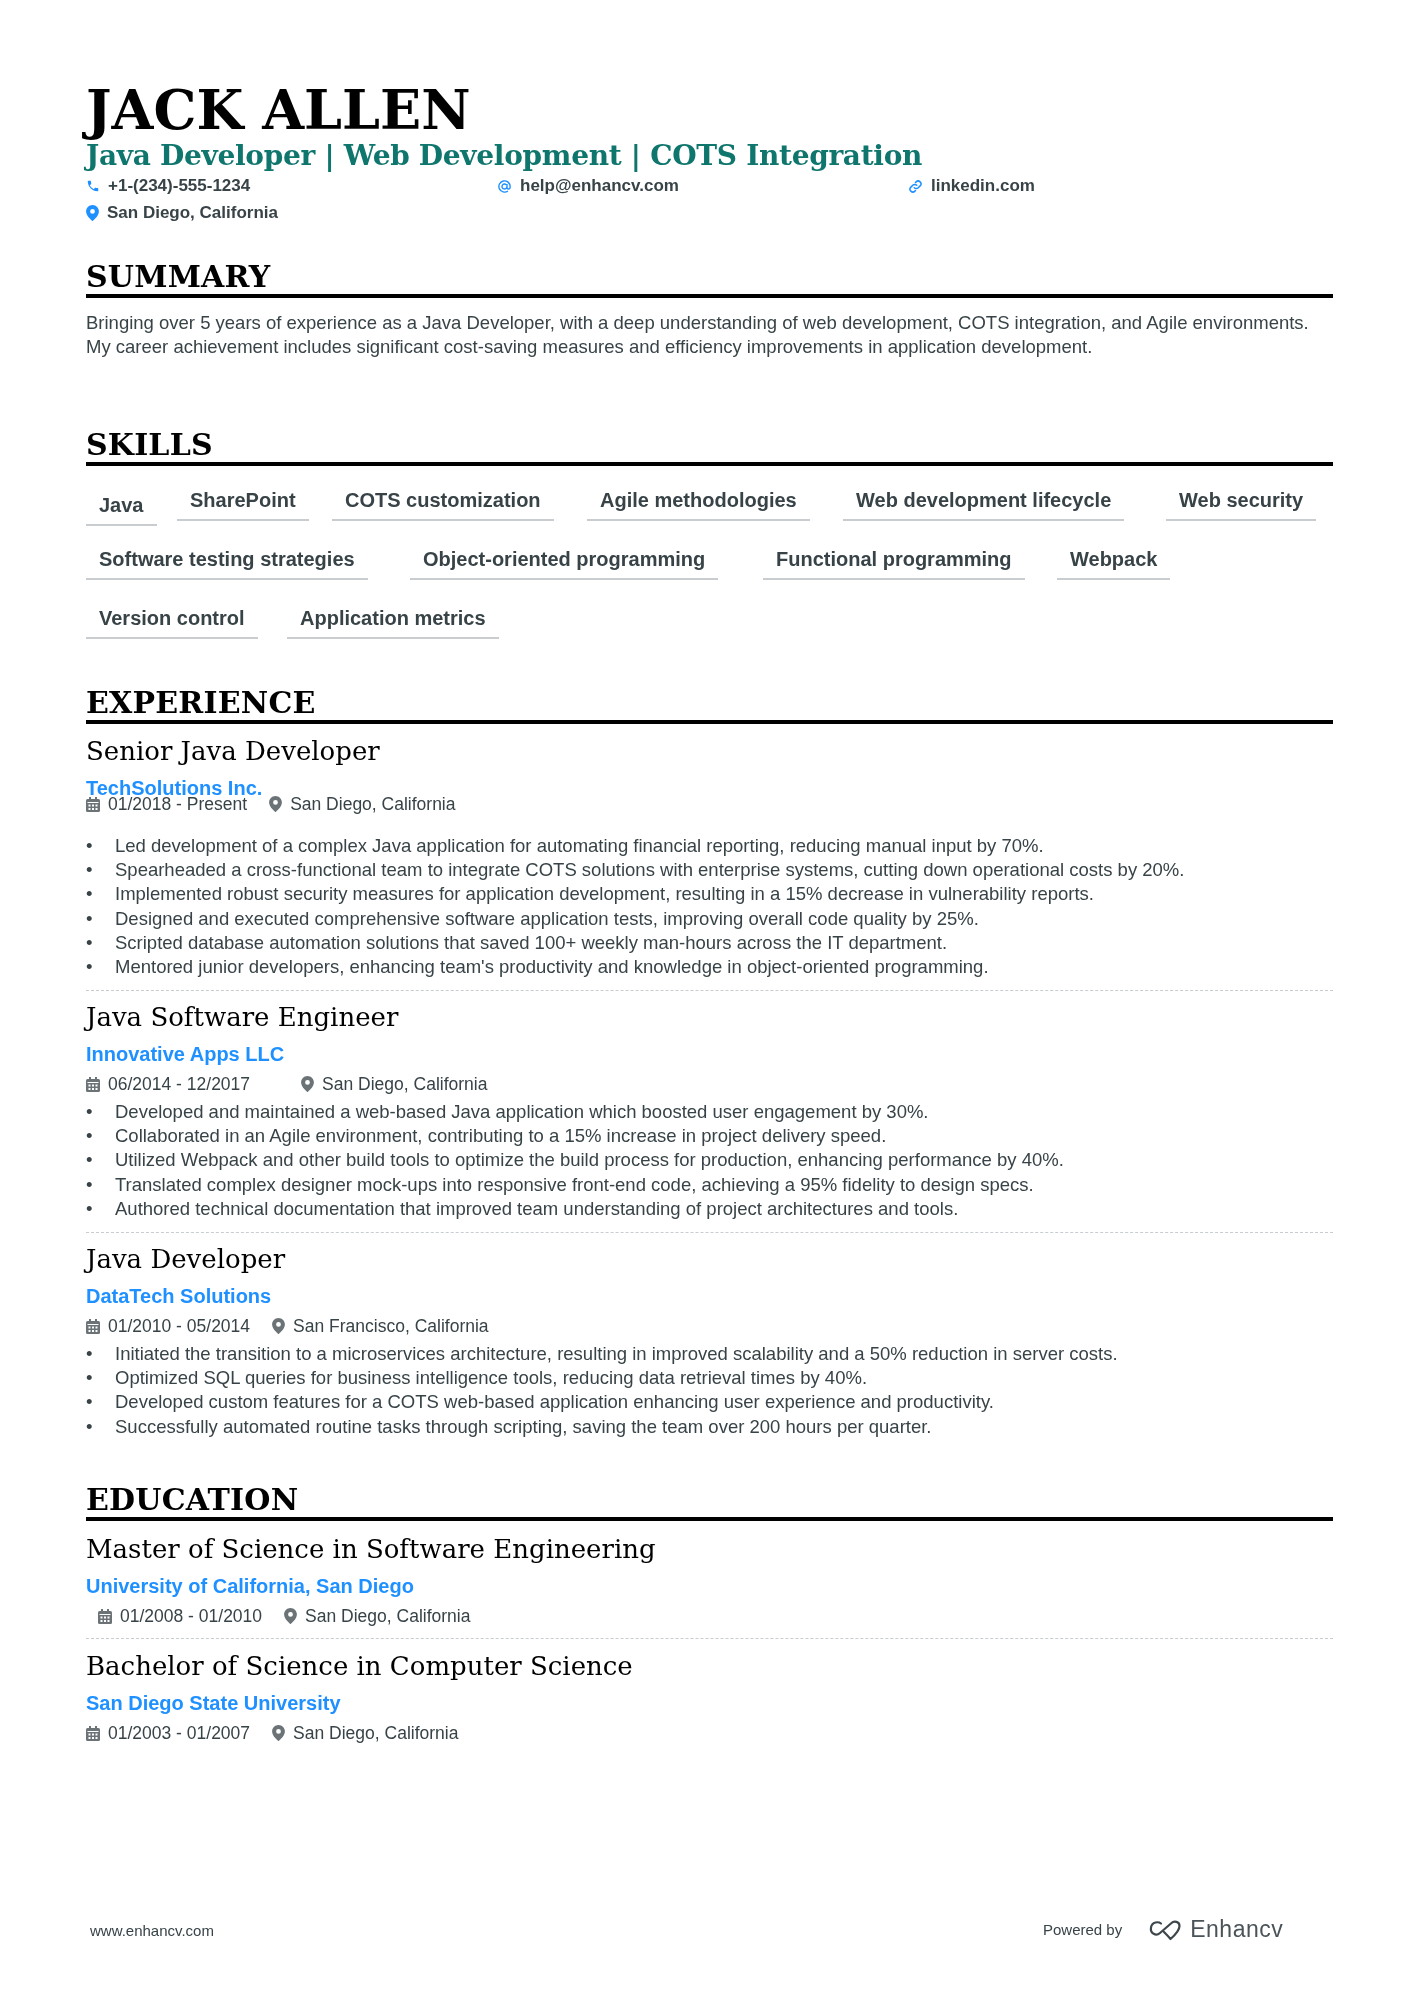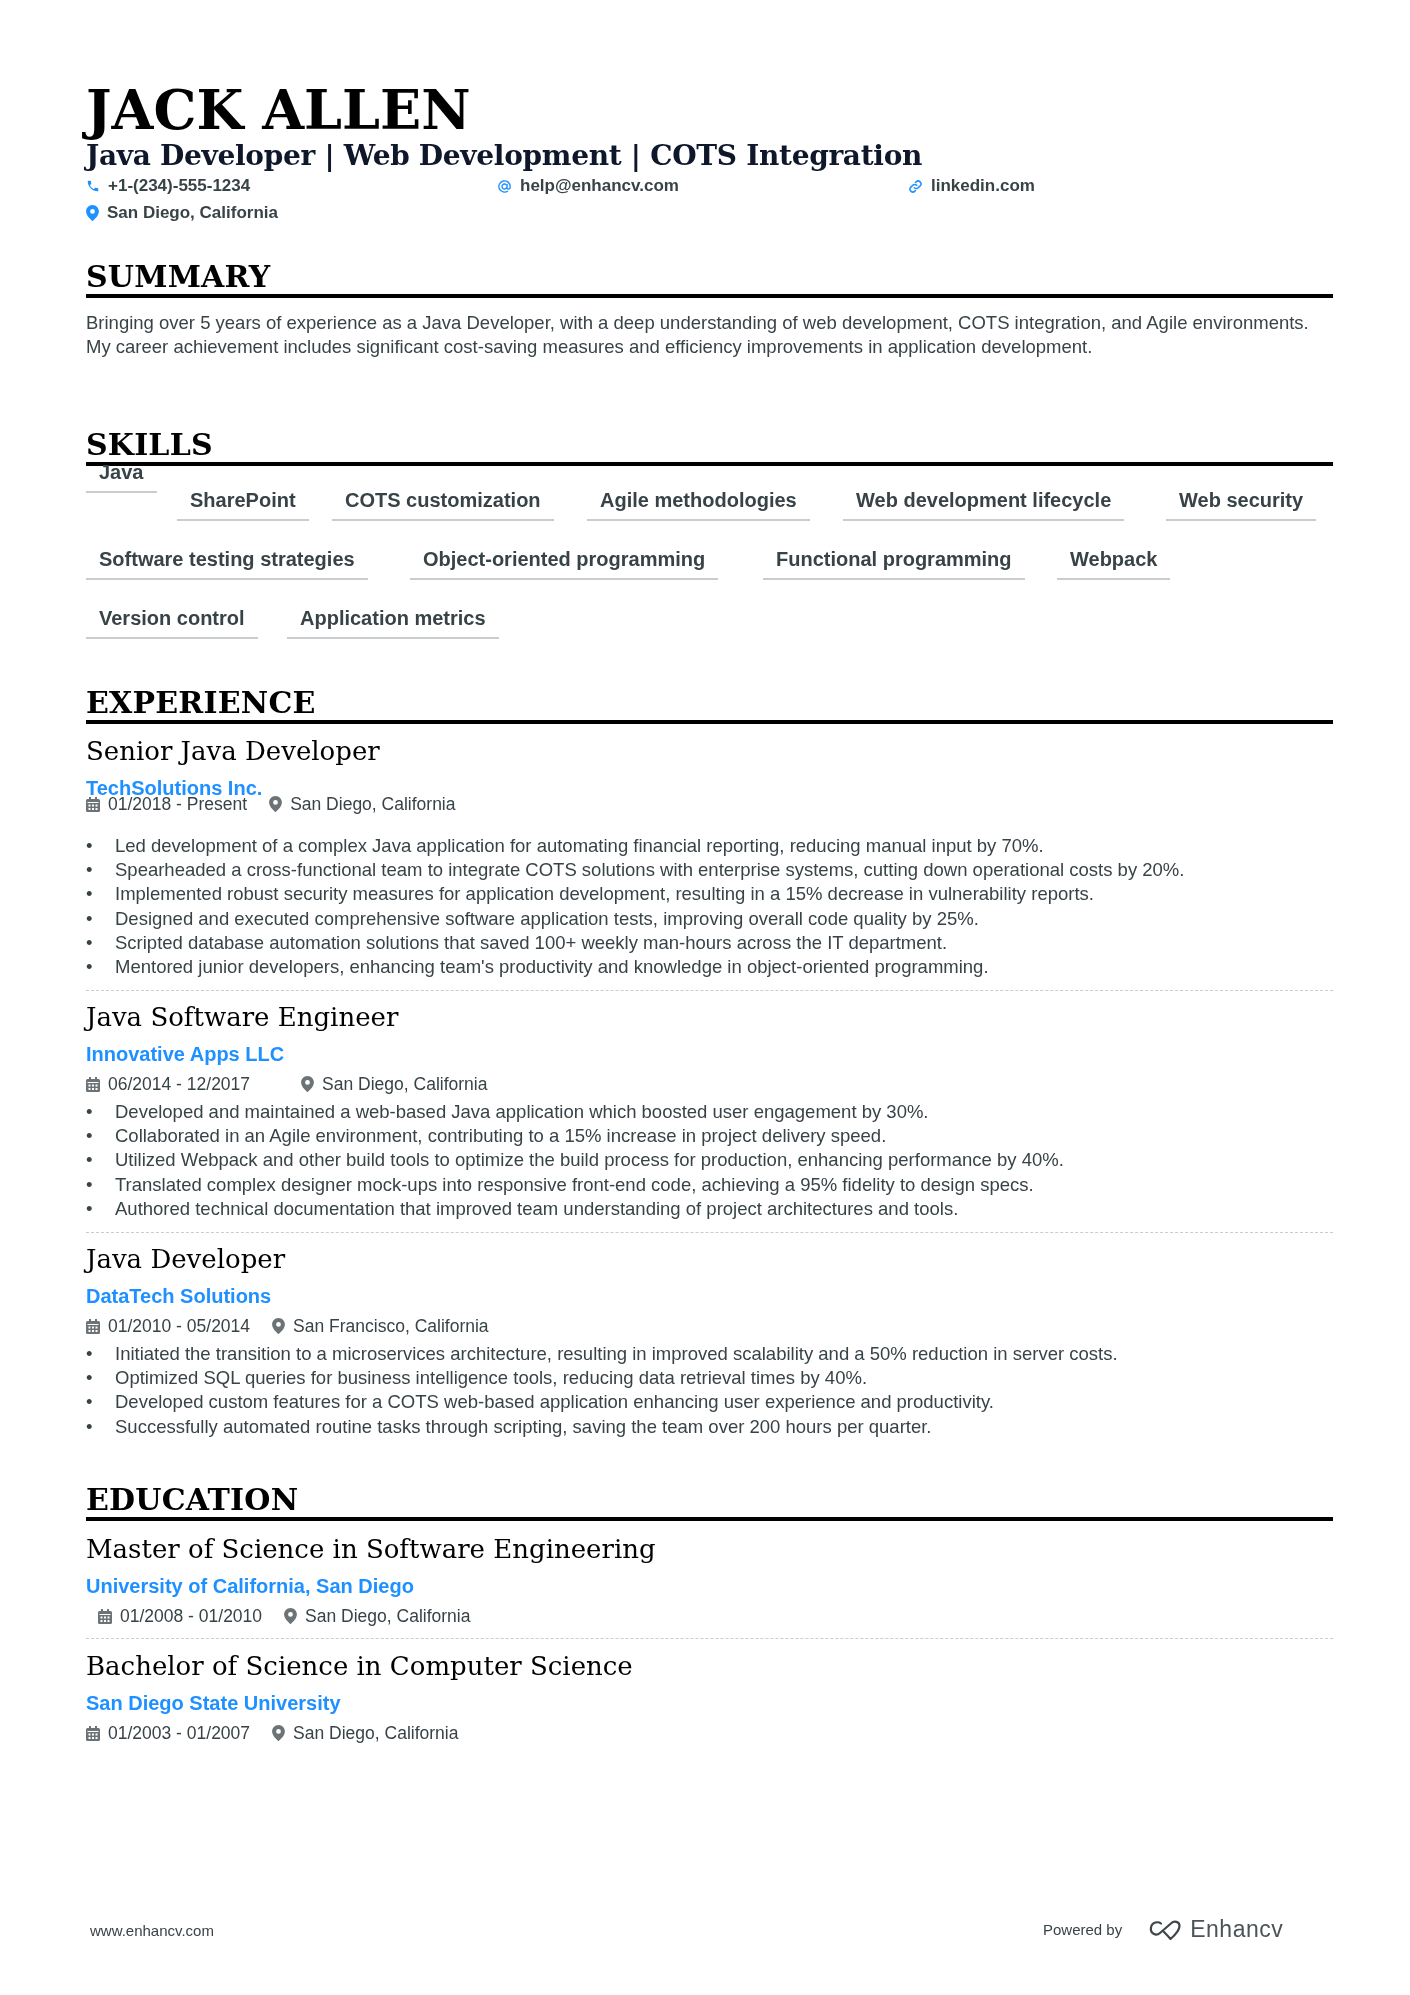--- a/index.html
+++ b/index.html
@@ -1,21 +1,21 @@
 <!DOCTYPE html>
 <html><head>
 <meta charset="utf-8">
 <style>
   * { box-sizing: border-box; margin: 0; padding: 0; }
   html, body { width: 1410px; height: 1995px; background: #ffffff; }
   body { position: relative; font-family: "Liberation Sans", sans-serif; color: #384347; overflow: hidden; }
   .abs { position: absolute; }
   .serif { font-family: "DejaVu Serif", "Liberation Serif", serif; }
   .name { left: 86px; top: 78px; font-size: 54px; font-weight: 700; color: #000; letter-spacing: 0px; line-height: 64px; }
-  .headline { left: 86px; top: 138px; font-size: 28px; font-weight: 700; color: #0f172a; line-height: 36px; letter-spacing: -0.3px; }
+  .headline { left: 86px; top: 138px; font-size: 28px; font-weight: 700; color: #0f766e; line-height: 36px; letter-spacing: -0.3px; }
   .contact { display: flex; align-items: center; font-size: 17px; font-weight: 700; color: #384347; line-height: 22px; }
   .contact svg { margin-right: 8px; flex: 0 0 auto; }
   .section-title { left: 86px; font-size: 30px; font-weight: 700; color: #000; line-height: 34px; letter-spacing: 0.2px; }
   .rule { left: 86px; width: 1247px; height: 4px; background: #000; }
   .summary { left: 86px; top: 311px; width: 1247px; font-size: 18.5px; line-height: 24.2px; color: #384347; }
   .skill { position: absolute; font-size: 20px; font-weight: 700; color: #384347; padding: 0 13px; line-height: 30px; border-bottom: 2px solid #c9cdd0; white-space: nowrap; height: 36px; }
   .job-title { left: 86px; font-size: 26px; color: #000; line-height: 32px; }
   .company { left: 86px; font-size: 20px; font-weight: 700; color: #1E90FF; line-height: 26px; }
   .meta { left: 86px; display: flex; align-items: center; font-size: 17.5px; color: #384347; line-height: 22px; }
   .meta .item { display: flex; align-items: center; margin-right: 22px; }
@@ -59,21 +59,21 @@
   <span>San Diego, California</span>
 </div>
 
 <div class="abs section-title serif" style="top:260px;">SUMMARY</div>
 <div class="abs rule" style="top:294px;"></div>
 <div class="abs summary">Bringing over 5 years of experience as a Java Developer, with a deep understanding of web development, COTS integration, and Agile environments. My career achievement includes significant cost-saving measures and efficiency improvements in application development.</div>
 
 <div class="abs section-title serif" style="top:428px;">SKILLS</div>
 <div class="abs rule" style="top:462px;"></div>
 
-<div class="skill" style="left:86px; top:457px;">Java</div>
+<div class="skill" style="left:86px; top:490px;">Java</div>
 <div class="skill" style="left:177px; top:485px;">SharePoint</div>
 <div class="skill" style="left:332px; top:485px;">COTS customization</div>
 <div class="skill" style="left:587px; top:485px;">Agile methodologies</div>
 <div class="skill" style="left:843px; top:485px;">Web development lifecycle</div>
 <div class="skill" style="left:1166px; top:485px;">Web security</div>
 
 <div class="skill" style="left:86px; top:544px;">Software testing strategies</div>
 <div class="skill" style="left:410px; top:544px;">Object-oriented programming</div>
 <div class="skill" style="left:763px; top:544px;">Functional programming</div>
 <div class="skill" style="left:1057px; top:544px;">Webpack</div>

